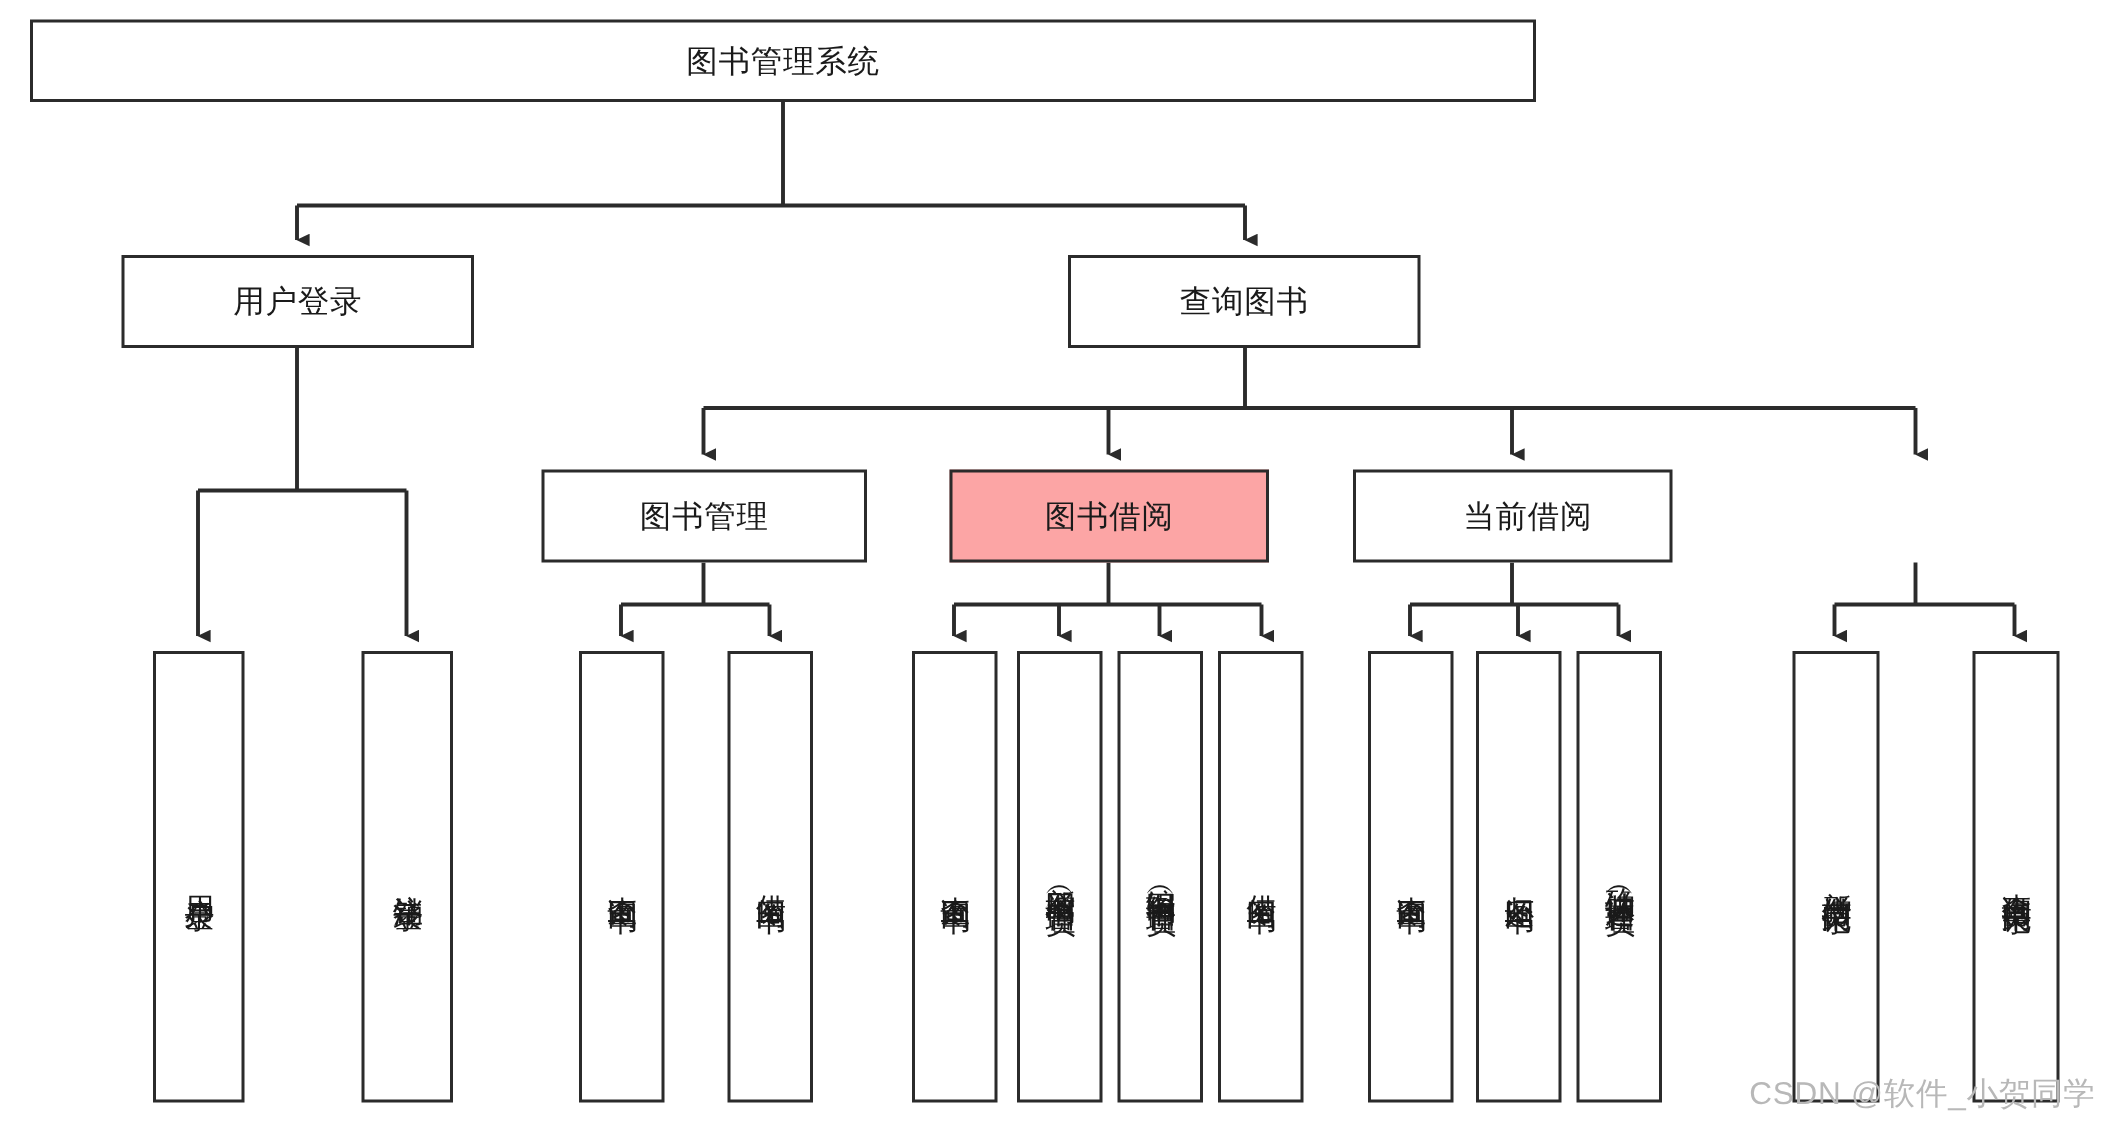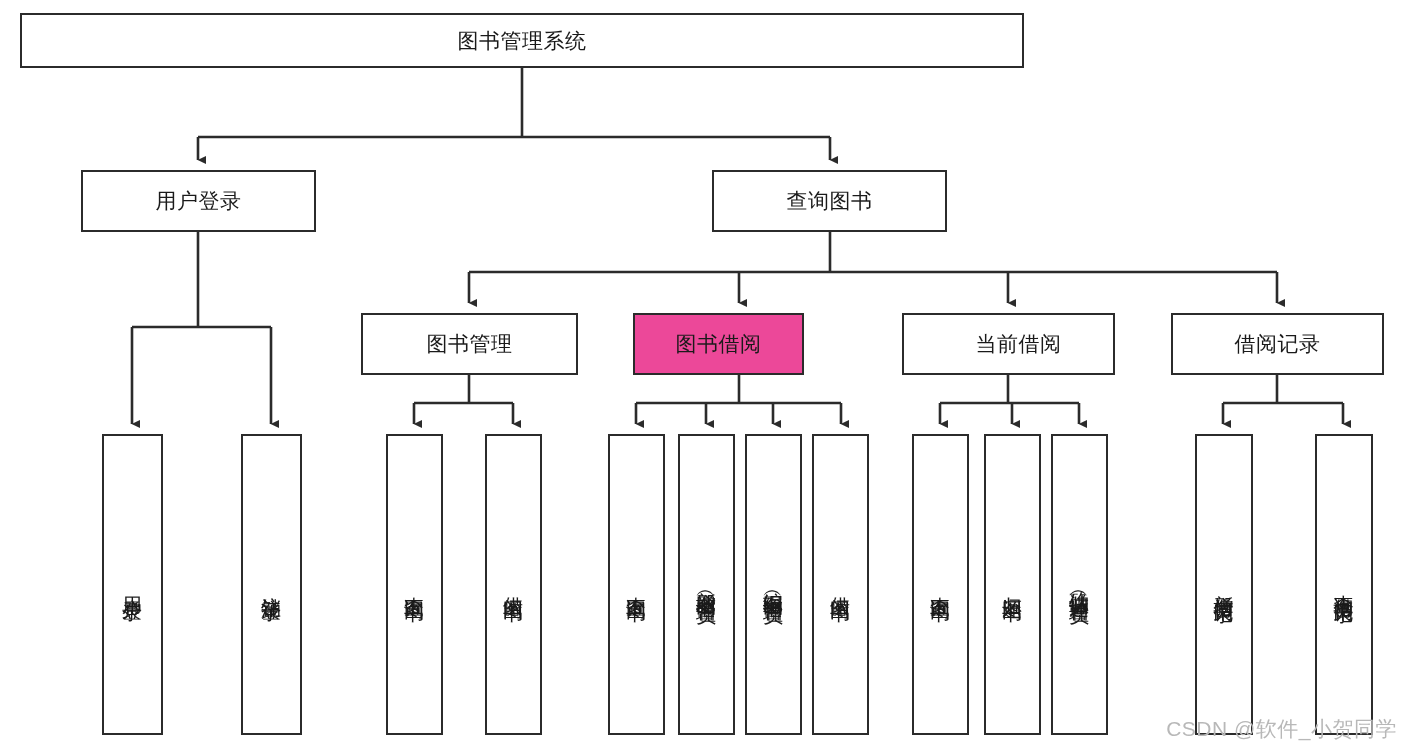--- a/index.html
+++ b/index.html
@@ -141,29 +141,26 @@
   <div class="node-box horiz" style="left: 81px; top: 170px; width: 235px; height: 62px; border-color: rgb(43, 43, 43); background: rgb(255, 255, 255); color: rgb(26, 26, 26);">
     <span class="node-label">用户登录</span>
   </div>
   <div class="node-box horiz" style="left: 712px; top: 170px; width: 235px; height: 62px; border-color: rgb(43, 43, 43); background: rgb(255, 255, 255); color: rgb(26, 26, 26);">
     <span class="node-label">查询图书</span>
   </div>
 
   <div class="node-box horiz" style="left: 361px; top: 313px; width: 217px; height: 62px; border-color: rgb(43, 43, 43); background: rgb(255, 255, 255); color: rgb(26, 26, 26);">
     <span class="node-label">图书管理</span>
   </div>
-  <div class="node-box horiz" style="left: 633px; top: 313px; width: 171px; height: 62px; border-color: rgb(43, 43, 43); background: #ec4899; color: rgb(26, 26, 26);">
+  <div class="node-box horiz" style="left: 633px; top: 313px; width: 213px; height: 62px; border-color: rgb(43, 43, 43); background: #fca5a5; color: rgb(26, 26, 26);">
     <span class="node-label">图书借阅</span>
   </div>
   <div class="node-box horiz" style="left: 902px; top: 313px; width: 213px; height: 62px; border-color: rgb(43, 43, 43); background: rgb(255, 255, 255); color: rgb(26, 26, 26); padding-left: 20px;">
     <span class="node-label">当前借阅</span>
   </div>
-  <div class="node-box horiz" style="left: 1171px; top: 313px; width: 213px; height: 62px; border-color: rgb(43, 43, 43); background: rgb(255, 255, 255); color: rgb(26, 26, 26);">
-    <span class="node-label">借阅记录</span>
-  </div>
 
   <div class="node-box vert" style="left: 102px; top: 434px; width: 61px; height: 301px; border-color: rgb(43, 43, 43); background: rgb(255, 255, 255); color: rgb(26, 26, 26);">
     <span class="node-label">用户登录</span>
   </div>
   <div class="node-box vert" style="left: 241px; top: 434px; width: 61px; height: 301px; border-color: rgb(43, 43, 43); background: rgb(255, 255, 255); color: rgb(26, 26, 26);">
     <span class="node-label">注销登录</span>
   </div>
   <div class="node-box vert" style="left: 386px; top: 434px; width: 57px; height: 301px; border-color: rgb(43, 43, 43); background: rgb(255, 255, 255); color: rgb(26, 26, 26);">
     <span class="node-label">查询图书</span>
   </div>

